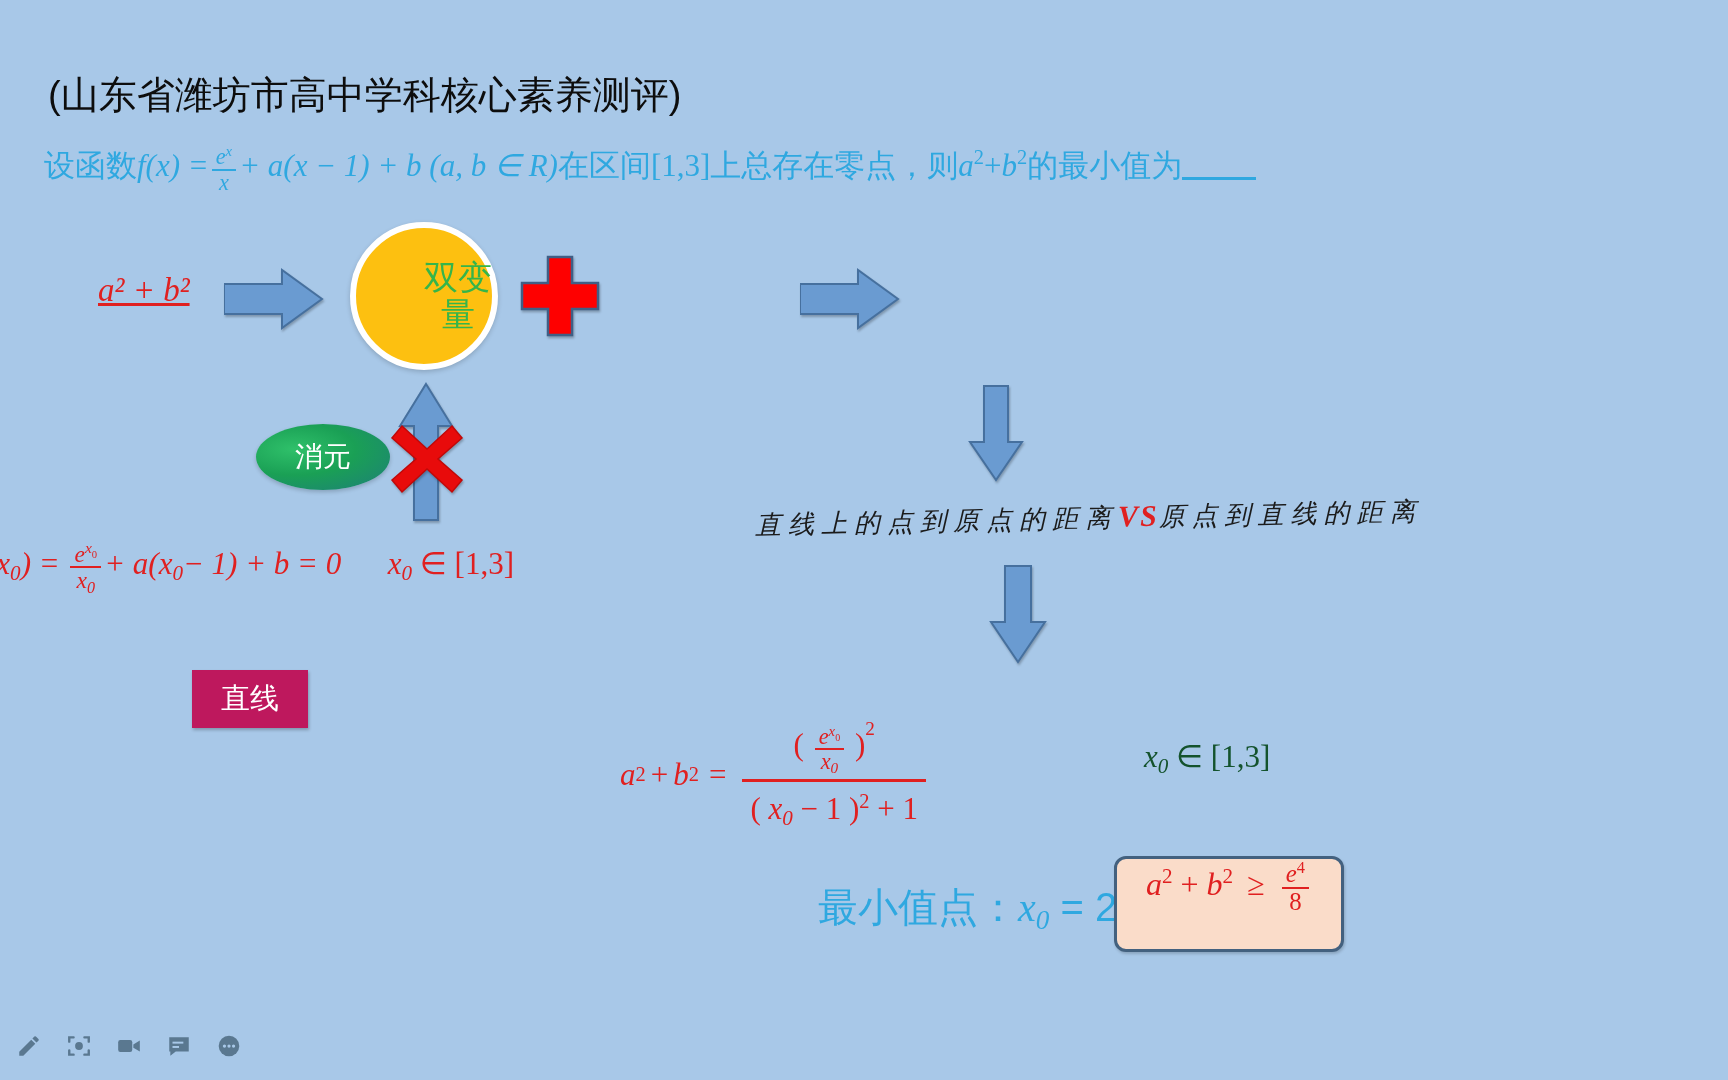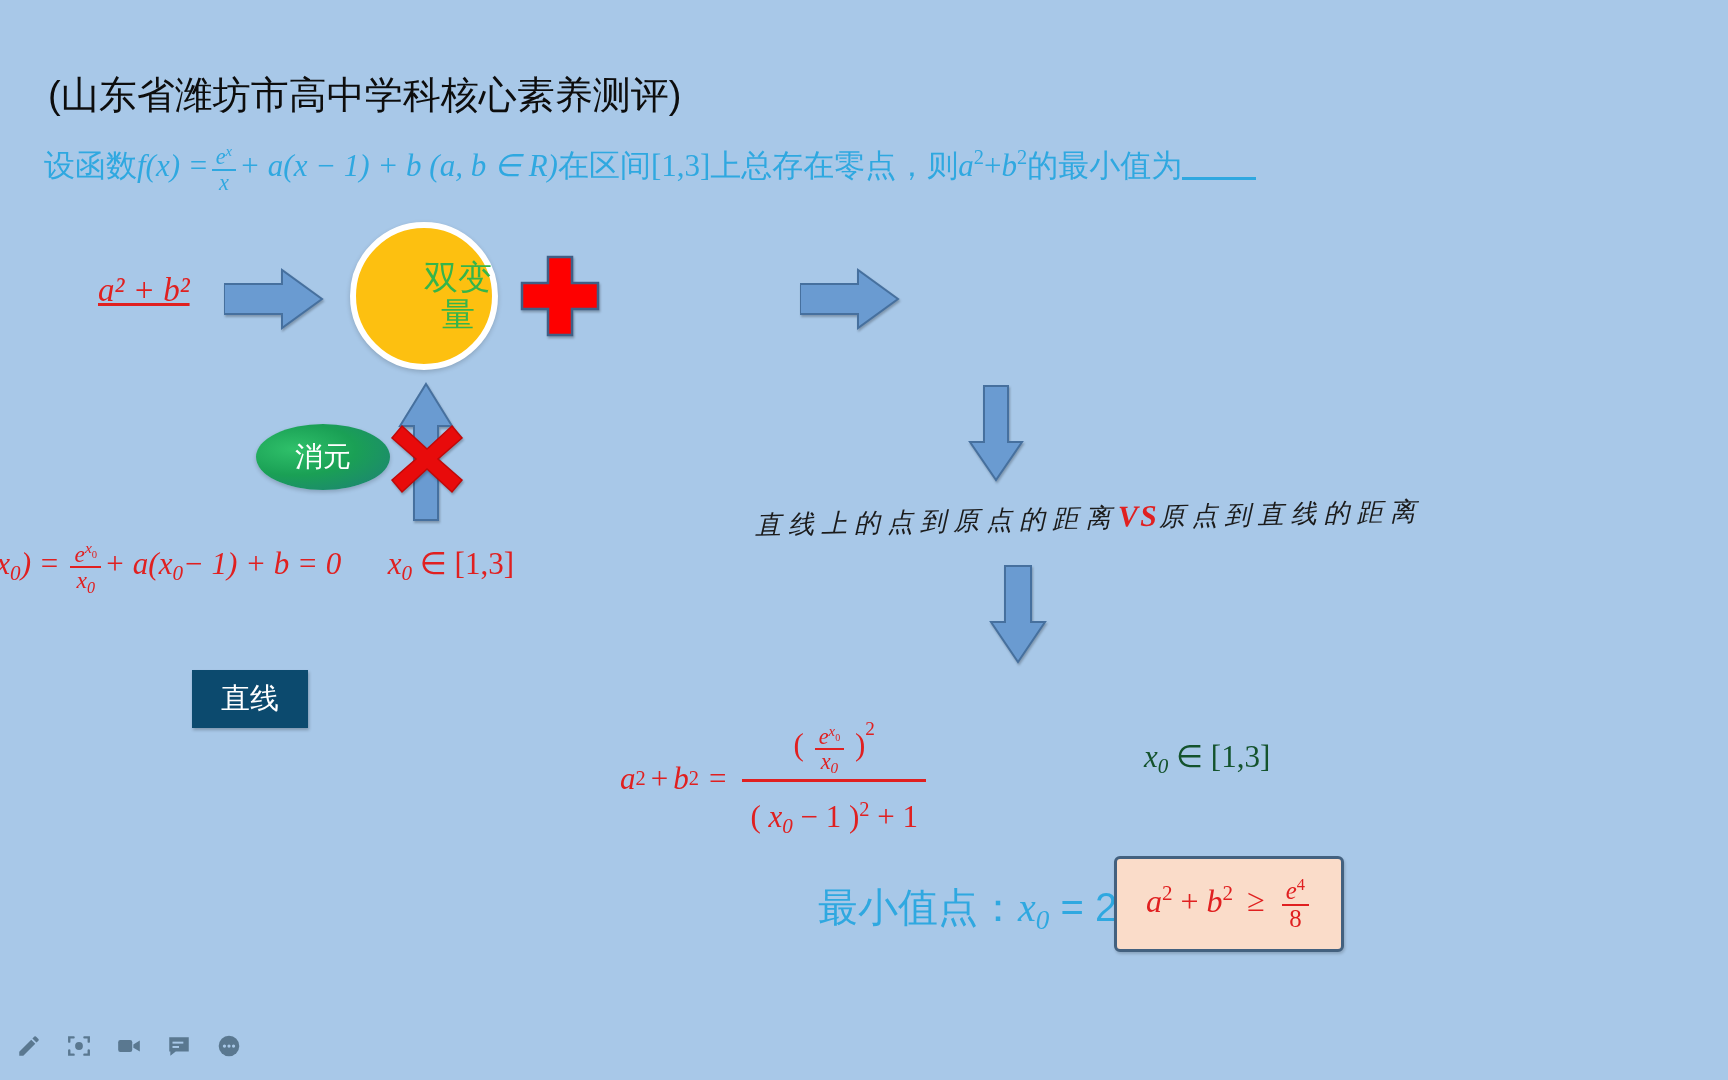--- a/index.html
+++ b/index.html
@@ -154,21 +154,21 @@
     color: #e02020;
     font-weight: bold;
     font-size: 30px;
     letter-spacing: 2px;
   }
 
   
   #box-zhixian {
     left: 192px; top: 670px;
     width: 116px; height: 58px;
-    background: #0c4a6e;
+    background: #be185d;
     color: #ffffff;
     font-size: 29px;
     display: flex; align-items: center; justify-content: center;
     font-family: "Liberation Sans", sans-serif;
     box-shadow: 1px 2px 3px rgba(0,0,0,0.25);
   }
 
   
   #eq-main {
     left: 620px;
@@ -181,21 +181,21 @@
     align-items: center;
   }
   .bigfrac {
     display: inline-flex;
     flex-direction: column;
     align-items: center;
     vertical-align: middle;
     margin: 0 6px;
   }
   .bigfrac .bnum { padding: 0 8px 3px 8px; }
-  .bigfrac .bden { padding: 16px 8px 0 8px; border-top: 3px solid #e02020; }
+  .bigfrac .bden { padding: 8px 8px 0 8px; border-top: 3px solid #e02020; }
 
   #x0-range-main {
     left: 1144px;
     top: 738px;
     font-size: 31px;
     color: #14532d;
     font-family: "Liberation Serif", serif;
     white-space: nowrap;
   }
 
@@ -227,23 +227,23 @@
   #minpoint .mi { font-family: "Liberation Serif", serif; font-style: italic; }
 
   
   #answer-box {
     left: 1114px;
     top: 856px;
     width: 224px;
     height: 90px;
     background: #fadcc9;
     border: 3px solid #43617f;
-    border-radius: 6px;
+    border-radius: 12px;
     display: flex;
-    align-items: center;
+    align-items: flex-start;
     justify-content: center;
     box-shadow: 1px 2px 3px rgba(0,0,0,0.18);
   }
   #answer-box .ansText {
     color: #e02020;
     font-size: 32px;
     font-family: "Liberation Serif", serif;
     white-space: nowrap;
   }
 

